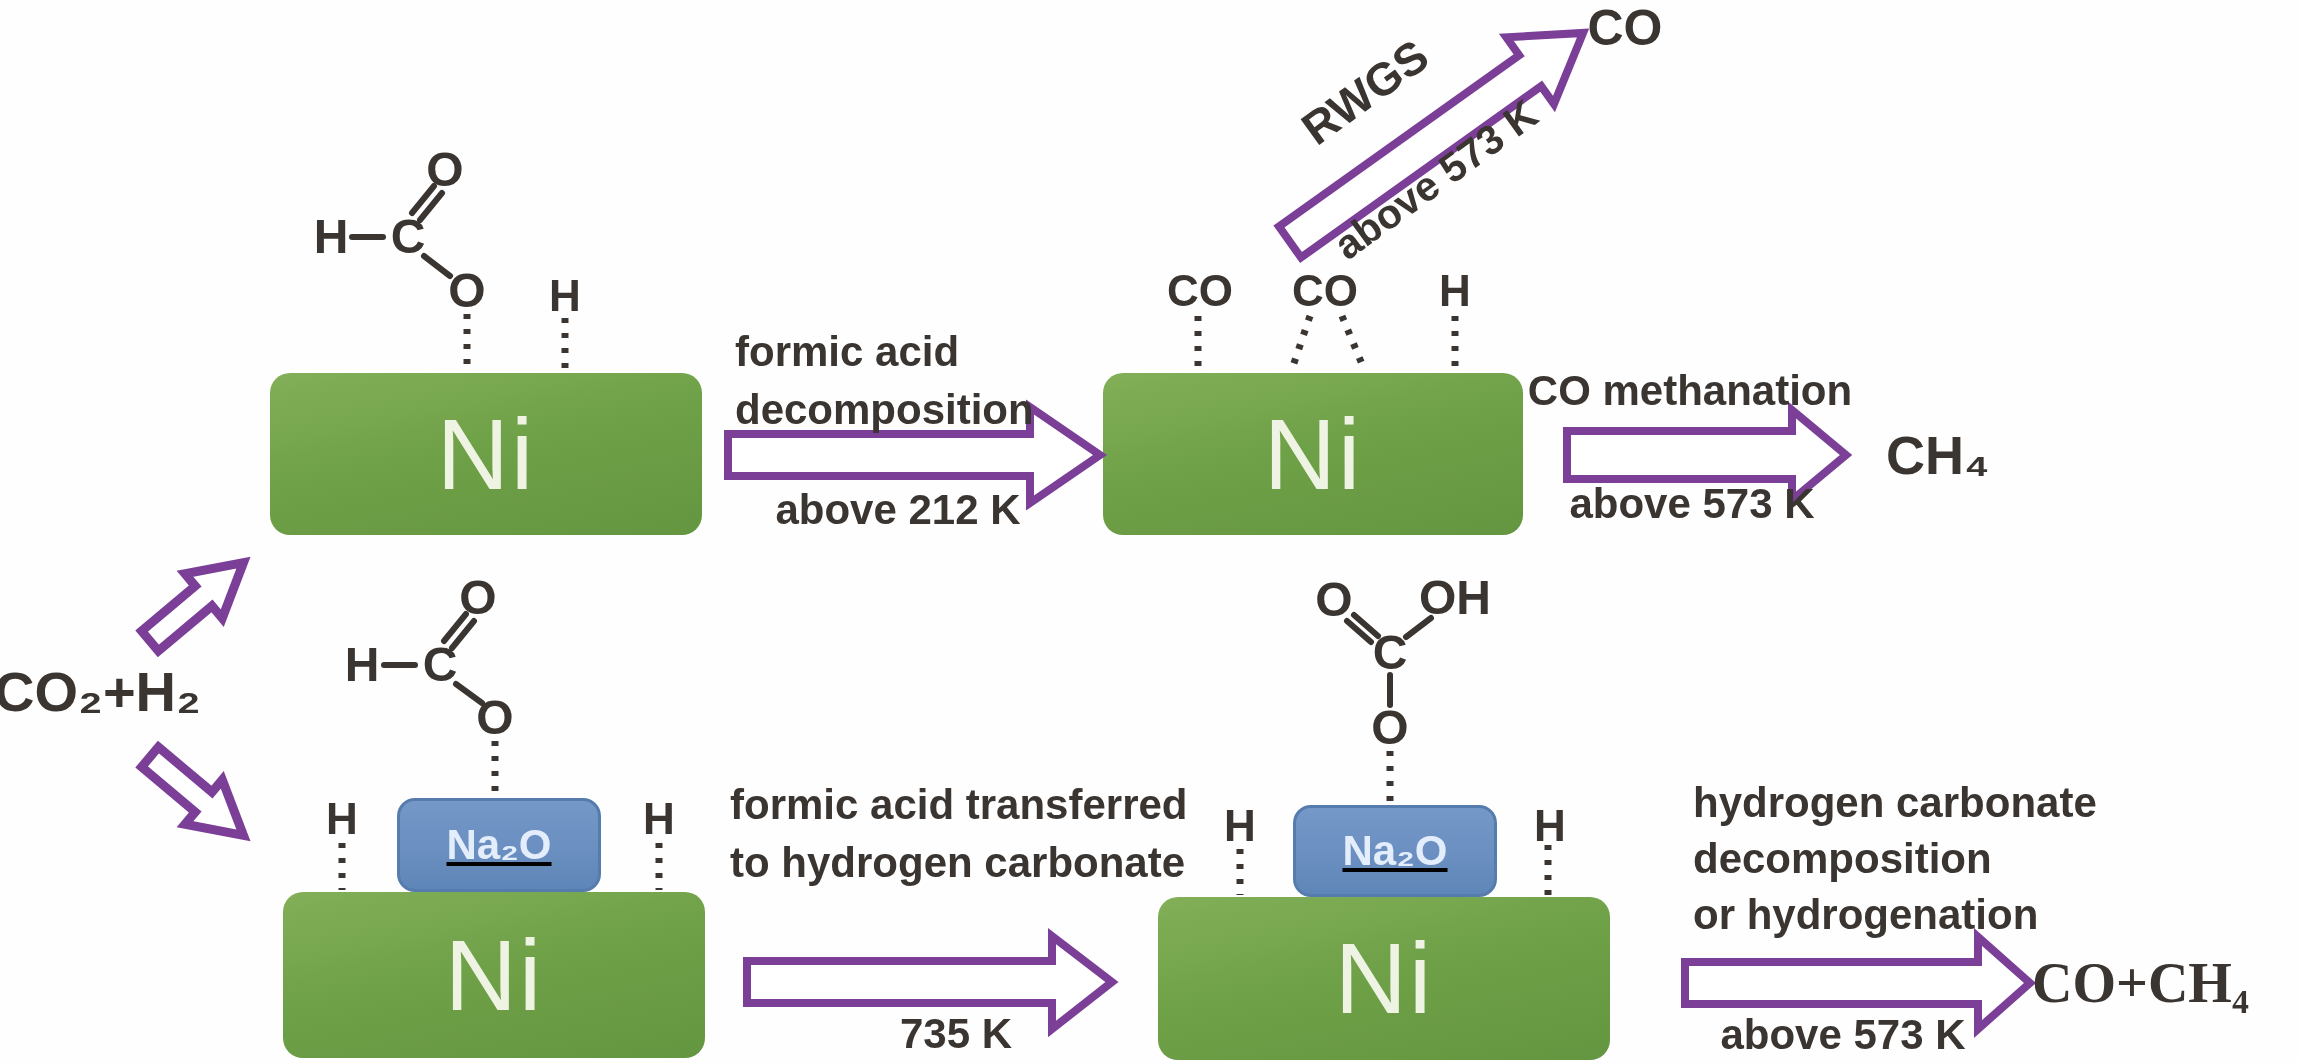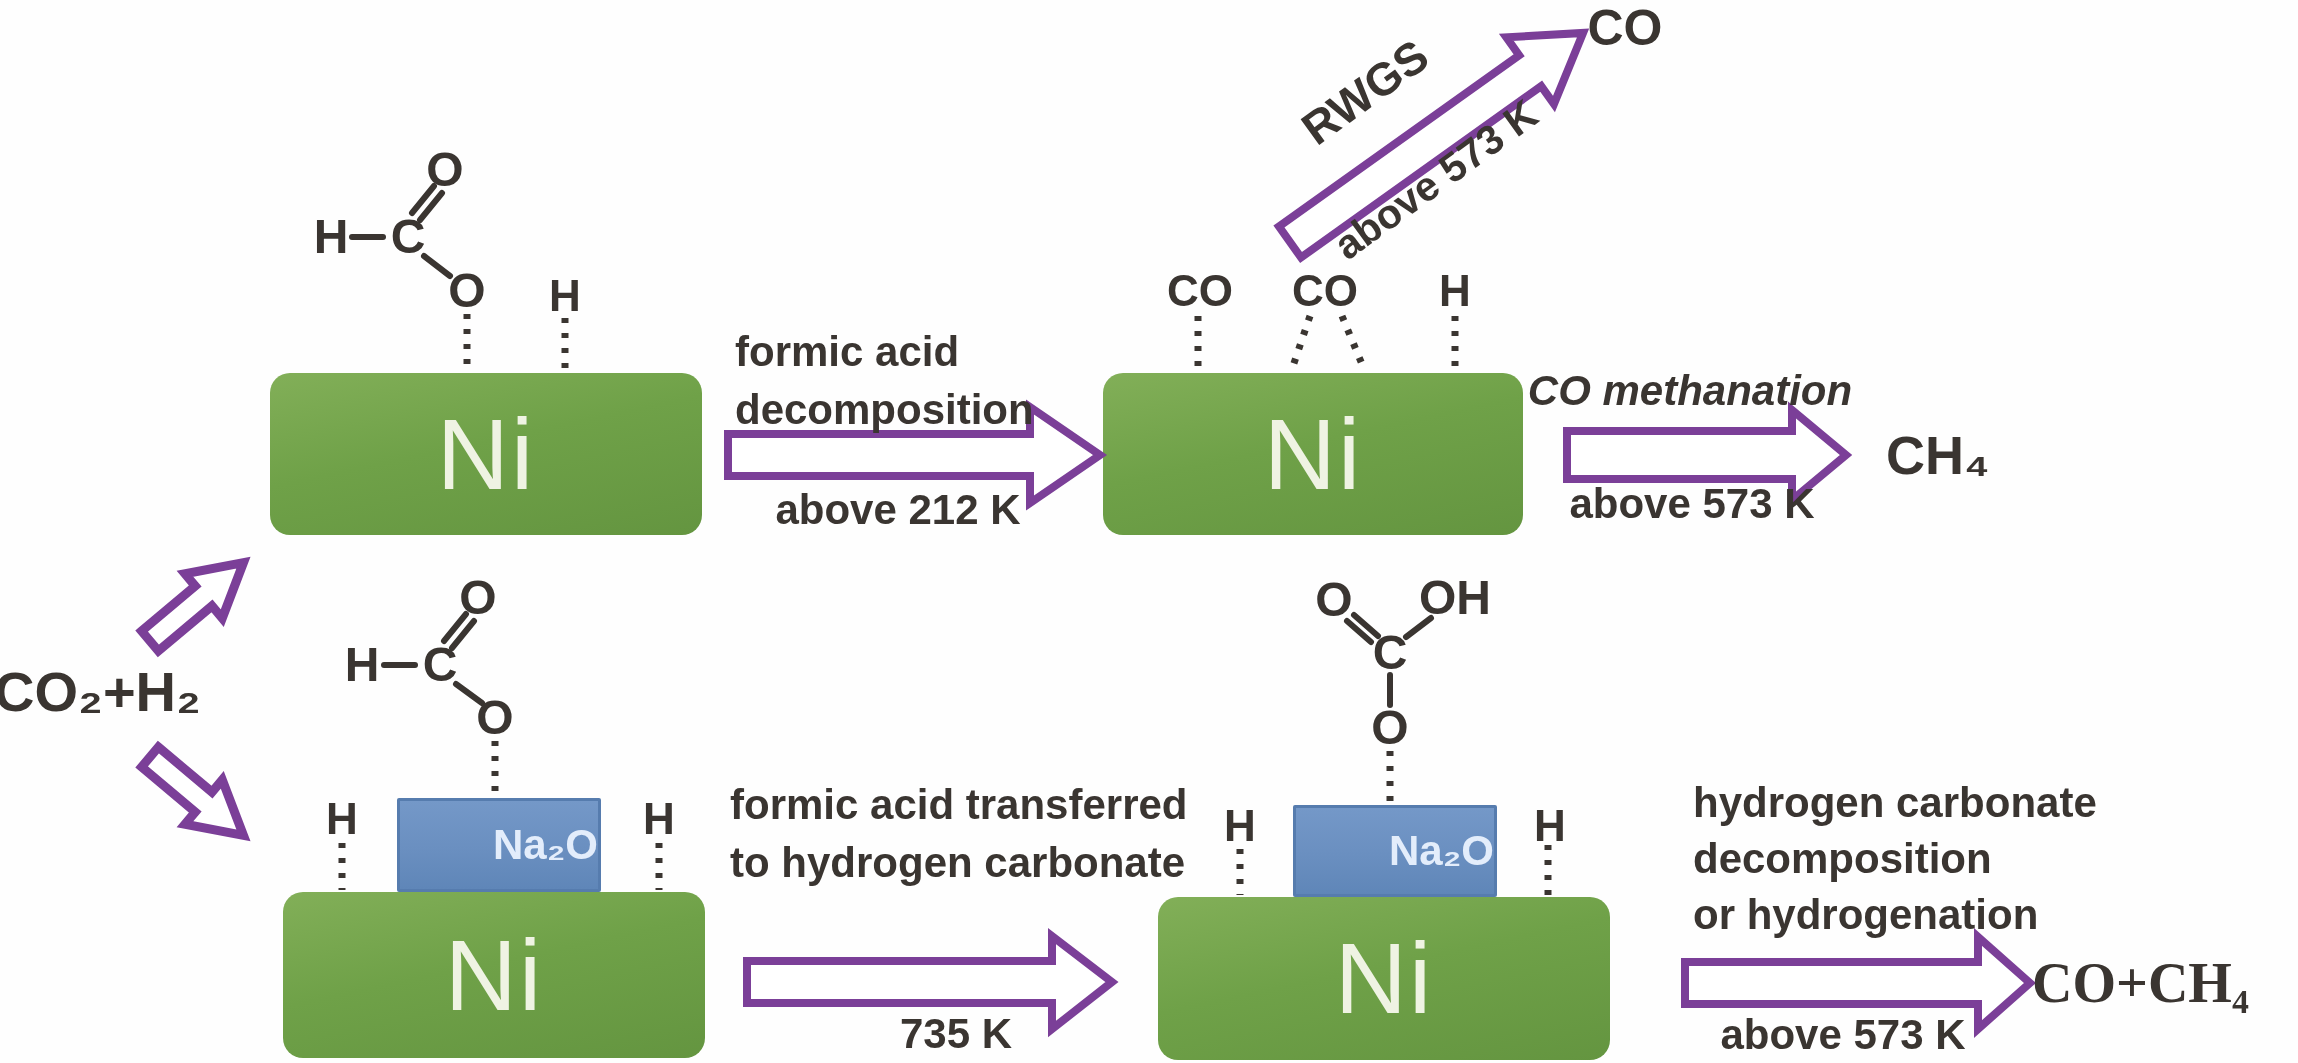--- a/index.html
+++ b/index.html
@@ -8,24 +8,24 @@
     overflow:hidden;font-family:"Liberation Sans","DejaVu Sans",sans-serif;
   }
   svg.overlay{position:absolute;left:0;top:0;z-index:2;pointer-events:none;}
   .ni-block{
     position:absolute;z-index:1;border-radius:20px;
     background:linear-gradient(168deg,#82af58 0%,#6fa148 45%,#649540 100%);
     display:flex;align-items:center;justify-content:center;
   }
   .ni-text{color:#eff3e3;font-size:100px;font-weight:400;letter-spacing:2px;}
   .na2o-box{
-    position:absolute;z-index:1;border-radius:2px;
+    position:absolute;z-index:1;border-radius:18px;
     background:linear-gradient(180deg,#7498c8 0%,#6a8fc0 55%,#5f86b8 100%);
     border:3px solid #567cae;box-sizing:border-box;
-    display:flex;align-items:center;justify-content:flex-end;
+    display:flex;align-items:center;justify-content:center;text-decoration:underline;
   }
   .na2o-text{color:#e3edfb;font-size:42px;font-weight:600;}
   .lbl{
     position:absolute;z-index:3;transform:translate(-50%,-50%);
     font-weight:700;color:#3a3531;white-space:nowrap;line-height:1;
   }
   .atom{font-size:48px;}
   .ads{font-size:44px;}
   .caption{font-size:42px;}
   .caption-block{
@@ -152,21 +152,21 @@
   <div class="caption-block" style="left:735px;top:323px;">
     <span>formic acid</span>
     <span>decomposition</span>
   </div>
   <span class="lbl caption" style="left:898px;top:510px;">above 212 K</span>
 
   <span class="lbl rot" style="left:1365px;top:92px;font-size:46px;">RWGS</span>
   <span class="lbl rot" style="left:1436px;top:180px;font-size:41px;">above 573 K</span>
   <span class="lbl product" style="left:1625px;top:28px;">CO</span>
 
-  <span class="lbl caption" style="left:1690px;top:391px;font-style:italic;">CO methanation</span>
+  <span class="lbl caption" style="left:1690px;top:391px;">CO methanation</span>
   <span class="lbl caption" style="left:1692px;top:504px;">above 573 K</span>
   <span class="lbl product product-left" style="left:1843px;top:455px;font-size:54px;margin-left:43px;">CH₄</span>
 
   <div class="caption-block" style="left:730px;top:776px;">
     <span>formic acid transferred</span>
     <span>to hydrogen carbonate</span>
   </div>
   <span class="lbl caption" style="left:956px;top:1034px;">735 K</span>
 
   <div class="caption-block" style="left:1693px;top:775px;line-height:1.33;">

